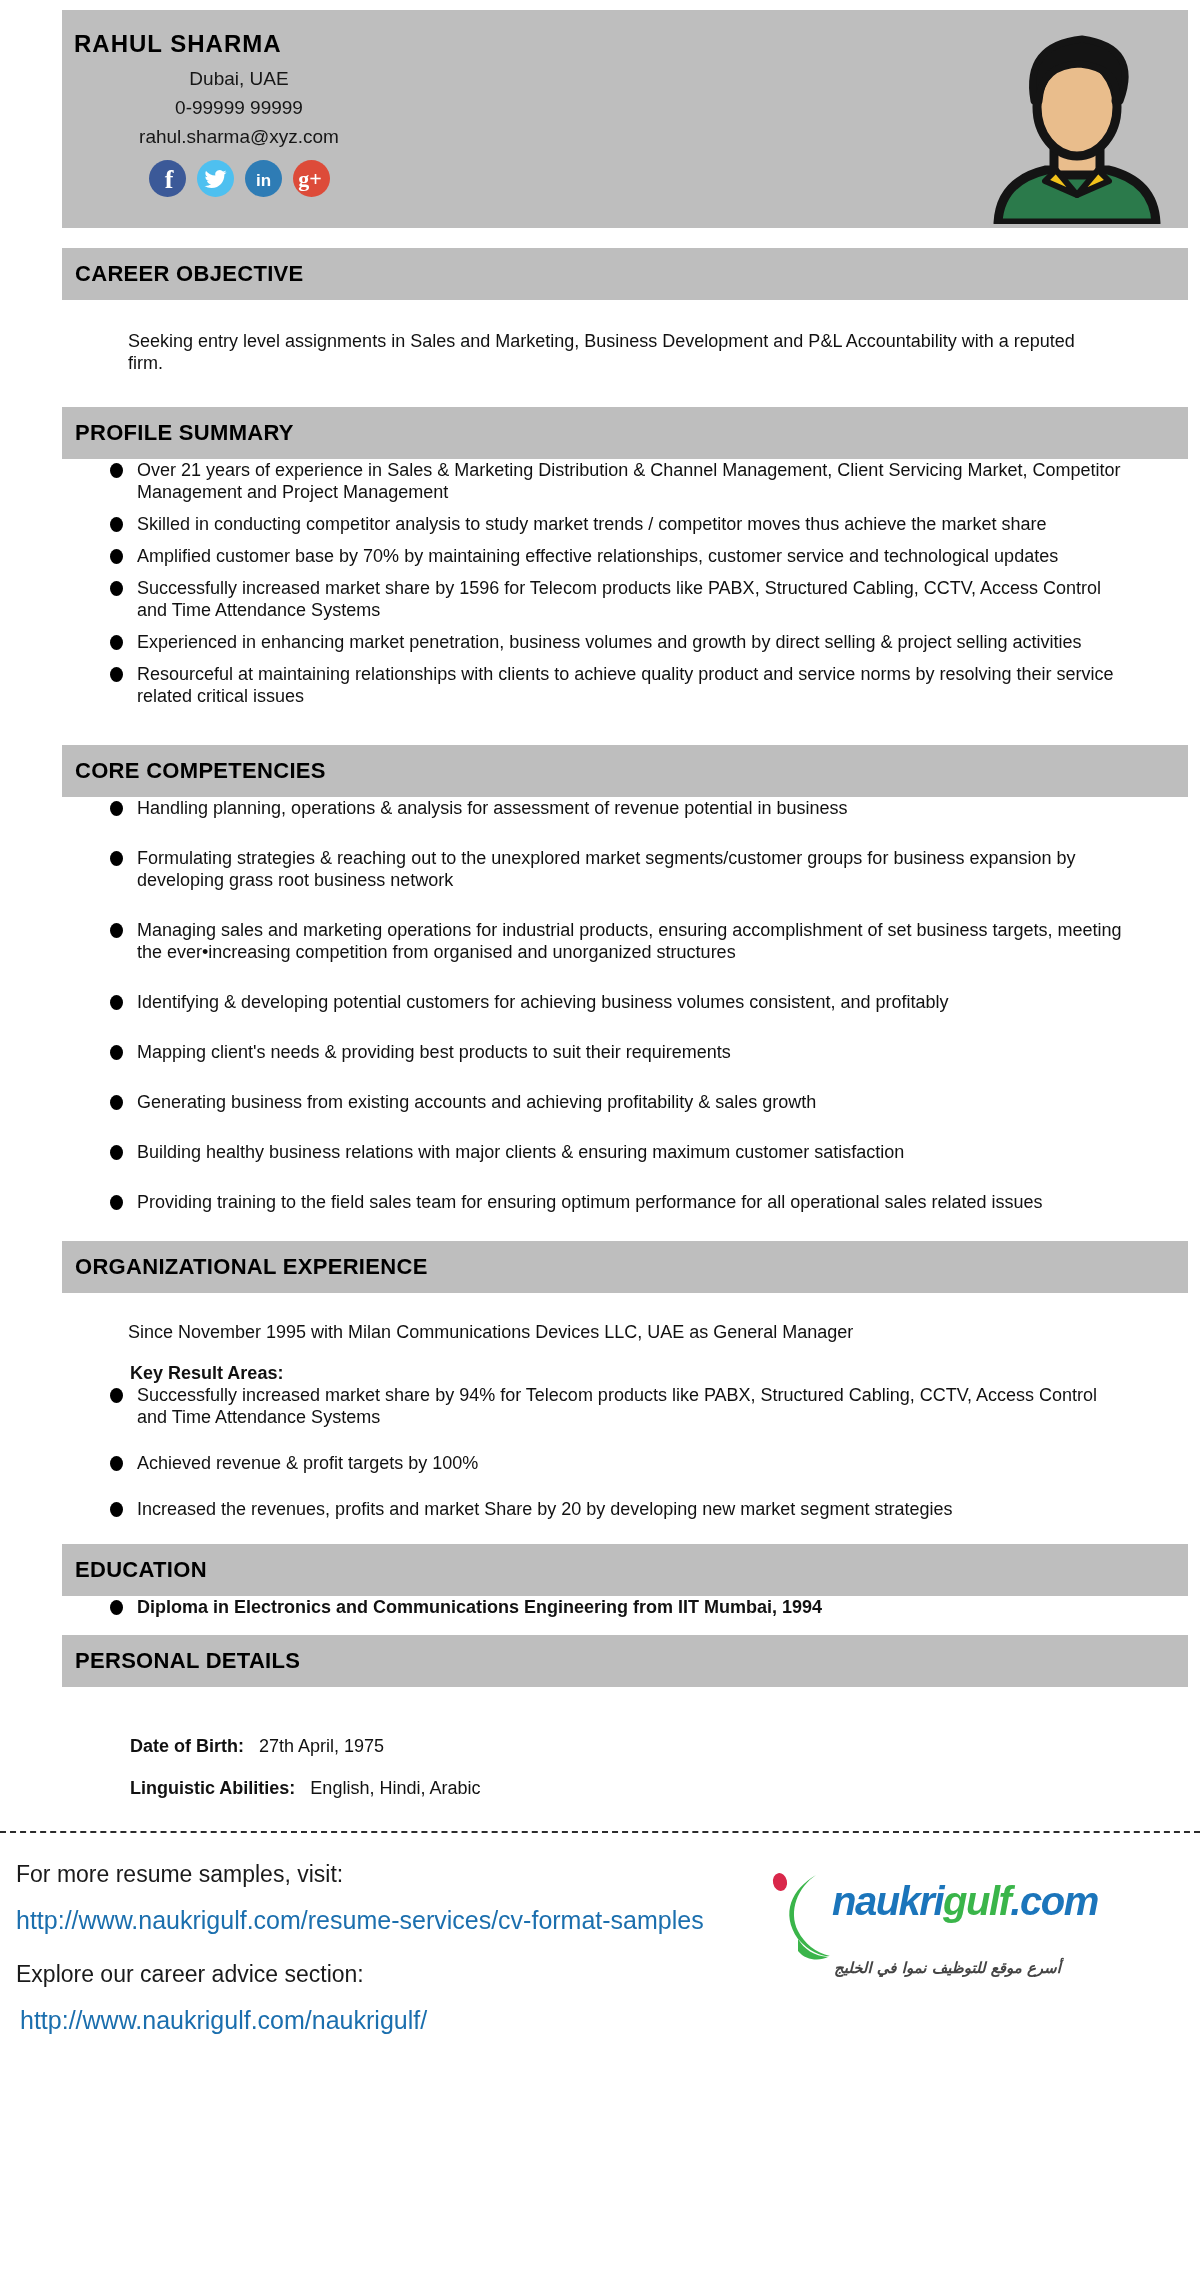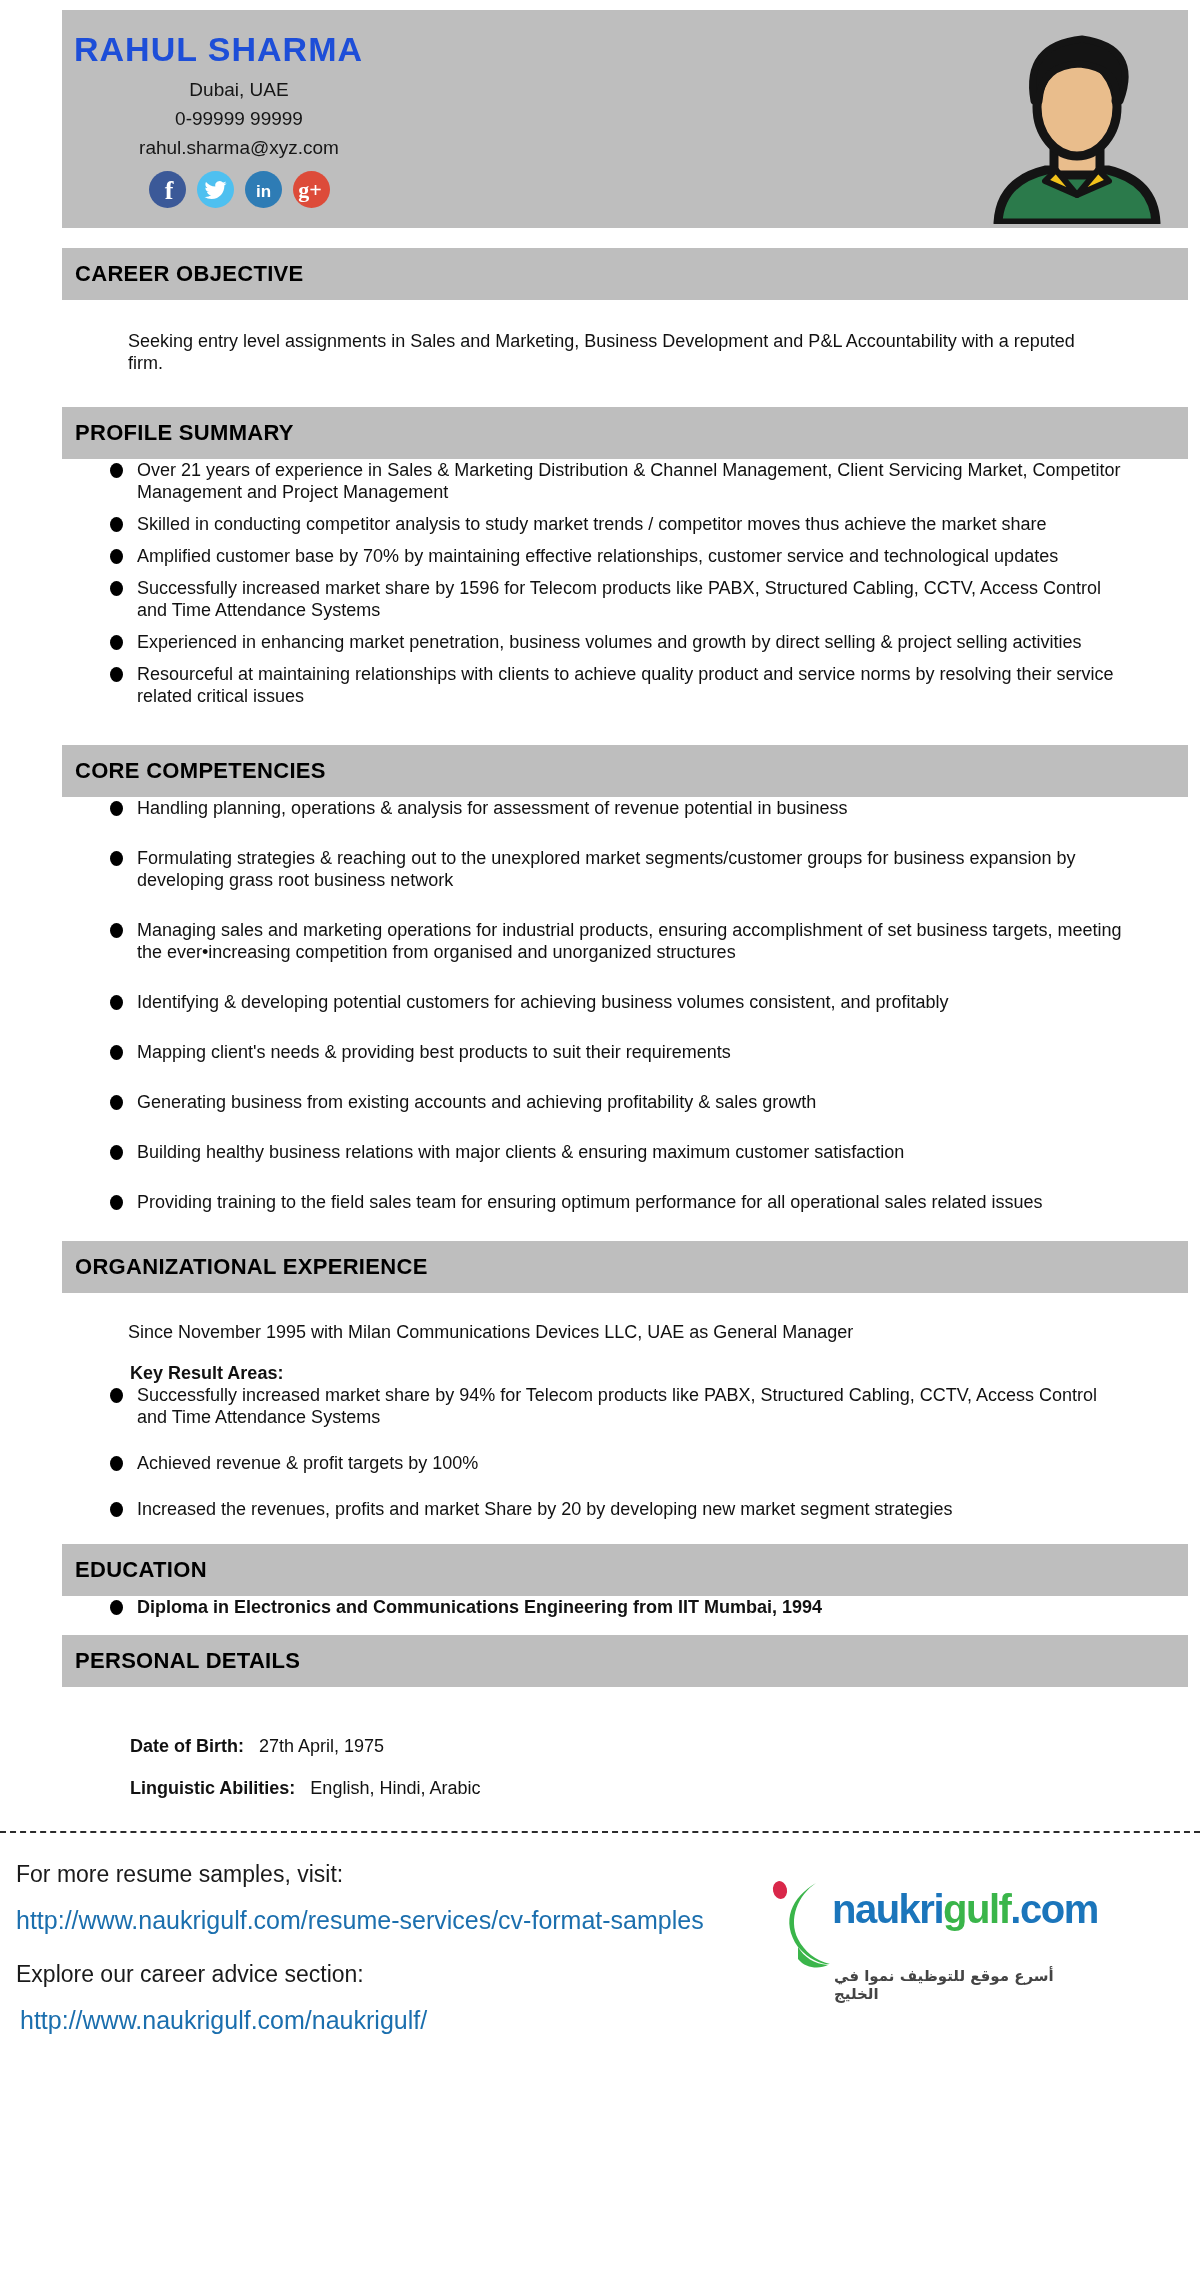--- a/index.html
+++ b/index.html
@@ -7,22 +7,22 @@
     position:relative; width:1200px; height:2283px; background:#ffffff;
     font-family:"Liberation Sans","DejaVu Sans",sans-serif; color:#111;
     overflow:hidden;
   }
   .content { margin-left:62px; width:1126px; }
 
   
   .header-block { position:relative; margin-top:10px; height:218px; background:#bebebe; }
   .id-block { padding-top:20px; padding-left:12px; width:330px; text-align:center; }
   .name {
-    margin:0 0 6px 0; text-align:left; color:#1d4ed8;
-    font-size:34px; font-weight:bold; letter-spacing:1px;
+    margin:0 0 6px 0; text-align:left; color:#000000;
+    font-size:24px; font-weight:bold; letter-spacing:1px;
   }
   .contact-line { font-size:19px; line-height:29px; color:#161616; }
   .social-row { margin-top:9px; display:flex; justify-content:center; gap:11px; }
   .social-icon { width:37px; height:37px; display:inline-block; cursor:pointer; }
   .avatar { position:absolute; top:16px; right:22px; width:178px; height:198px; }
 
   
   .bar {
     background:#bebebe; height:52px; display:flex; align-items:center;
     padding-left:13px; font-size:22px; font-weight:bold; color:#000; letter-spacing:.3px;
@@ -62,21 +62,21 @@
   .pd-label { font-weight:bold; margin-right:10px; }
 
   
   .dashed-sep { margin-top:32px; width:1200px; border-top:2px dashed #2b2b2b; }
   .footer { position:relative; margin:28px 0 0 16px; width:1180px; }
   .f-label { margin:0; font-size:23px; color:#1a1a1a; }
   .f-link  { display:block; margin-top:18px; font-size:25px; color:#1b6fae; text-decoration:none; cursor:pointer; }
   .f-label.second { margin-top:26px; }
   .f-link.second { margin-left:4px; }
 
-  .logo { position:absolute; left:754px; top:16px; width:330px; }
+  .logo { position:absolute; left:754px; top:8px; width:330px;font-style:italic; }
   .logo-row { display:flex; align-items:flex-start; }
   .logo-swoosh { width:62px; height:96px; flex:0 0 auto; }
   .logo-text { font-size:40px; font-weight:bold; letter-spacing:-1.5px; line-height:64px; white-space:nowrap; }
   .lt-blue  { color:#1b75bb; }
   .lt-green { color:#3ab54a; }
   .logo-tagline {
     direction:rtl; text-align:left; margin:-6px 0 0 64px; width:250px;
     font-family:"DejaVu Sans",sans-serif; font-size:15px; color:#444; font-weight:bold;
   }
 </style>

